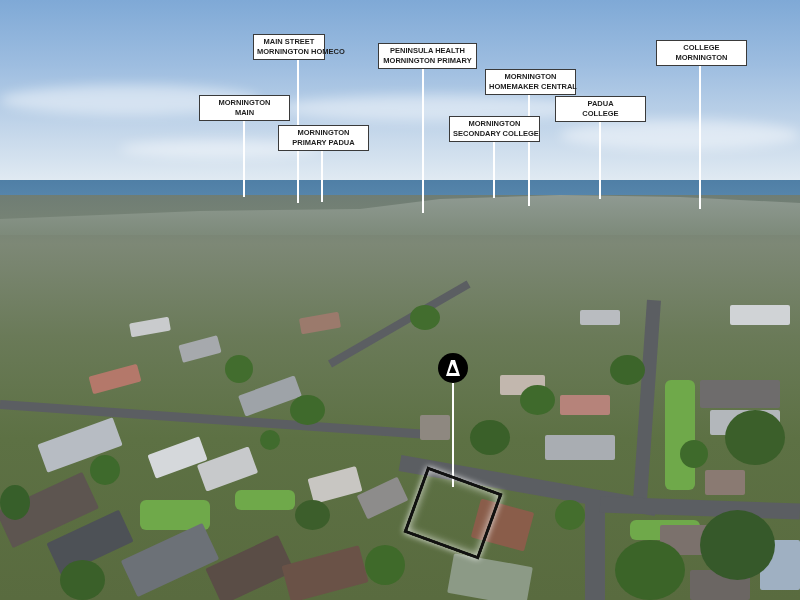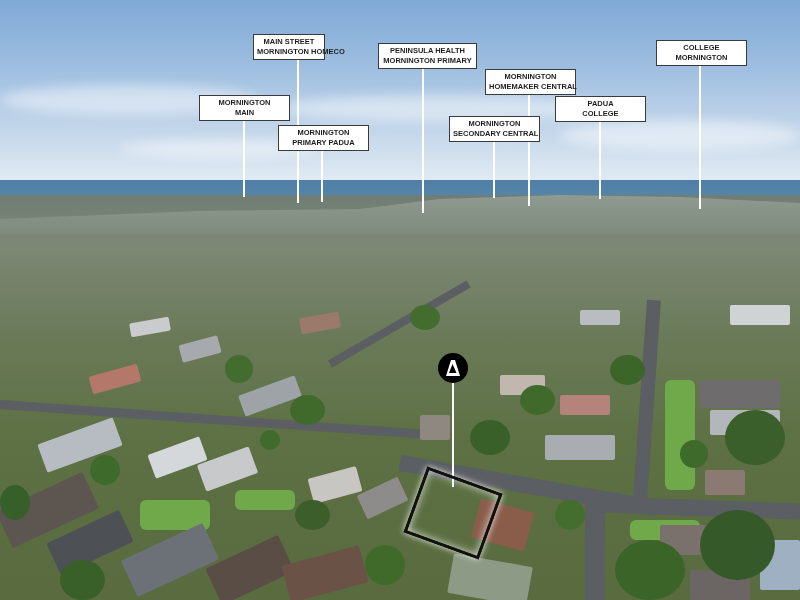--- a/index.html
+++ b/index.html
@@ -122,21 +122,21 @@
   <div class="label" style="left:278px;top:125px;width:91px;">
     <div>MORNINGTON</div>
     <div>PRIMARY PADUA</div>
   </div>
   <div class="label" style="left:378px;top:43px;width:99px;">
     <div>PENINSULA HEALTH</div>
     <div>MORNINGTON PRIMARY</div>
   </div>
   <div class="label" style="left:449px;top:116px;width:91px;">
     <div>MORNINGTON</div>
-    <div>SECONDARY CENTRAL</div>
+    <div>SECONDARY COLLEGE</div>
   </div>
   <div class="label" style="left:485px;top:69px;width:91px;">
     <div>MORNINGTON</div>
     <div>HOMEMAKER CENTRAL</div>
   </div>
   <div class="label" style="left:555px;top:96px;width:91px;">
     <div>PADUA</div>
     <div>COLLEGE</div>
   </div>
   <div class="label" style="left:656px;top:40px;width:91px;">

